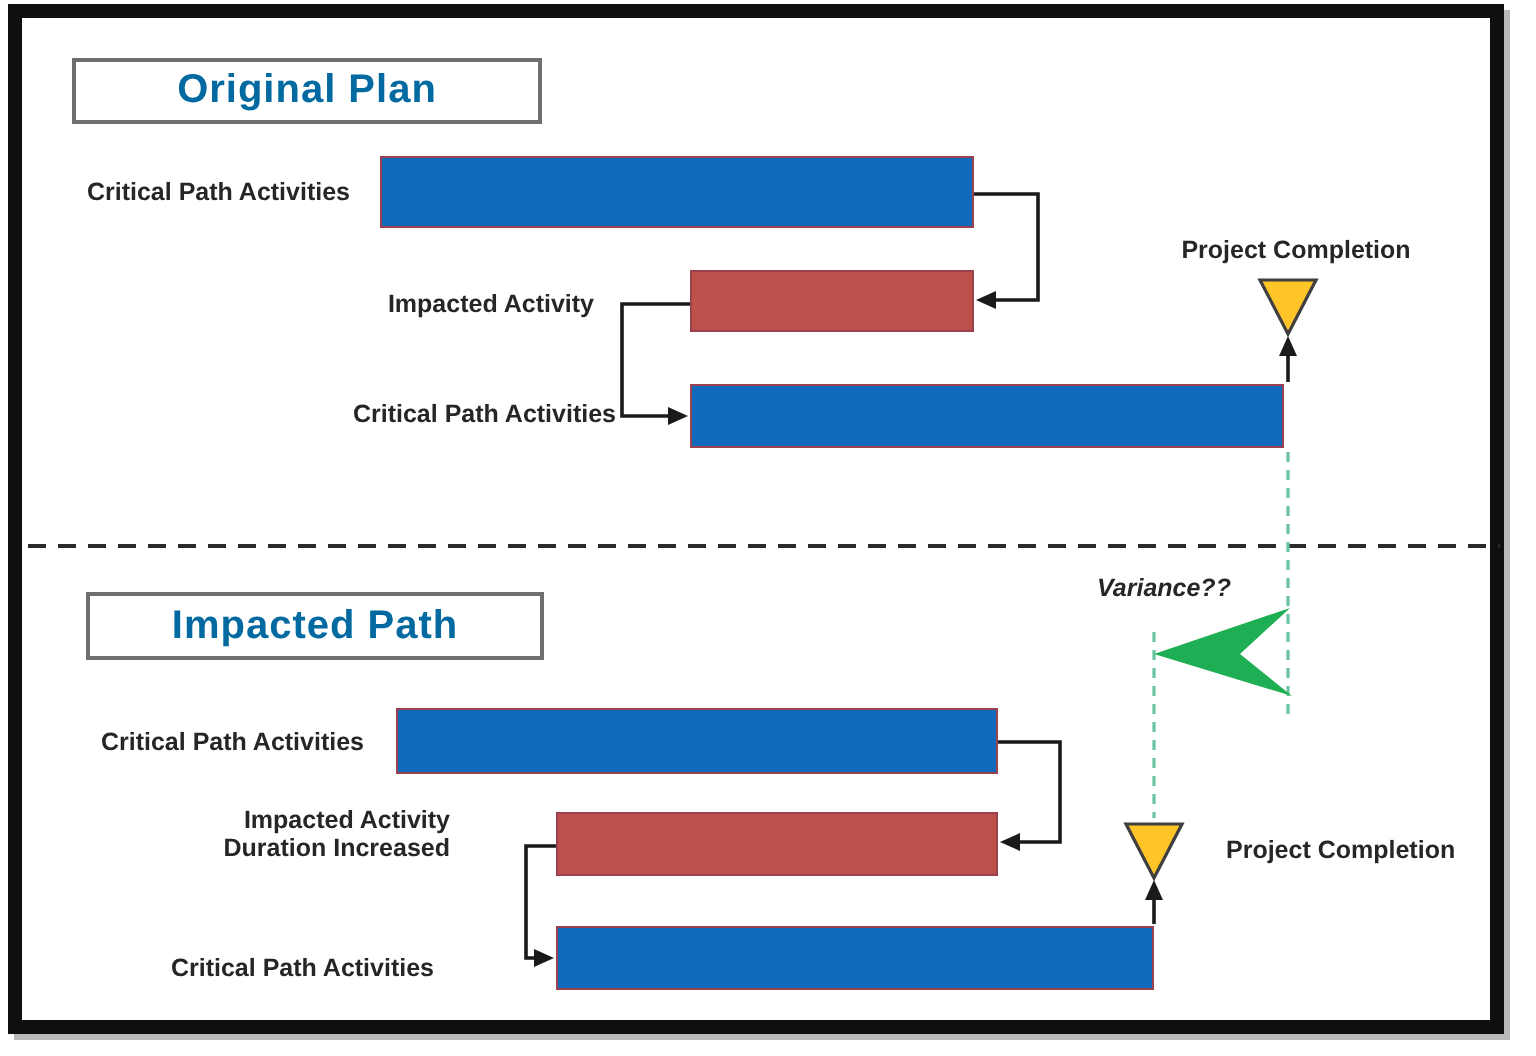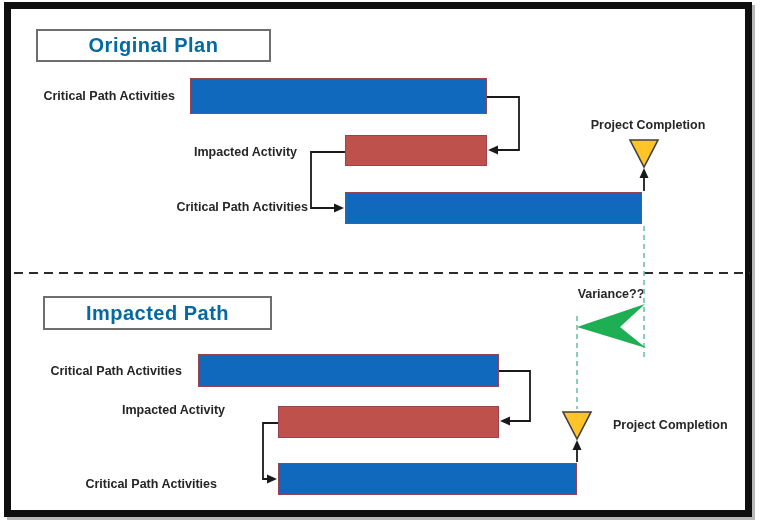--- a/index.html
+++ b/index.html
@@ -27,21 +27,21 @@
        color:#262626;}
   .lbl.r{text-align:right;}
   .t-lbl1{left:30px;top:89px;width:145px;}
   .t-lbl2{left:150px;top:145px;width:147px;}
   .t-lbl3{left:160px;top:200px;width:148px;}
   .b-lbl1{left:35px;top:364px;width:147px;}
   .b-lbl2{left:90px;top:403px;width:135px;}
   .b-lbl3{left:70px;top:477px;width:147px;}
   .t-completion{left:572px;top:118px;width:152px;text-align:center;}
   .b-completion{left:613px;top:418px;width:150px;text-align:left;}
-  .variance{left:573px;top:287px;width:76px;text-align:center;}
+  .variance{left:544px;top:287px;width:76px;text-align:center;font-style:italic;}
   svg.overlay{position:absolute;left:0;top:0;width:768px;height:528px;
               pointer-events:none;}
 </style>
 </head>
 <body>
 
 <div class="stage">
 
   <div class="frame"></div>
 
@@ -62,20 +62,21 @@
 
   <div class="titlebox tb-impacted">
     <span>Impacted Path</span>
   </div>
 
   <div class="lbl r b-lbl1">Critical Path Activities</div>
   <div class="bar blue b-bar1"></div>
 
   <div class="lbl r b-lbl2">
     <span style="display:block">Impacted Activity</span>
+    <span style="display:block">Duration Increased</span>
   </div>
   <div class="bar red b-bar2"></div>
 
   <div class="lbl r b-lbl3">Critical Path Activities</div>
   <div class="bar blue b-bar3"></div>
 
   <div class="lbl b-completion">Project Completion</div>
   <div class="lbl variance">Variance??</div>
 
   <svg class="overlay" viewBox="0 0 768 528">

